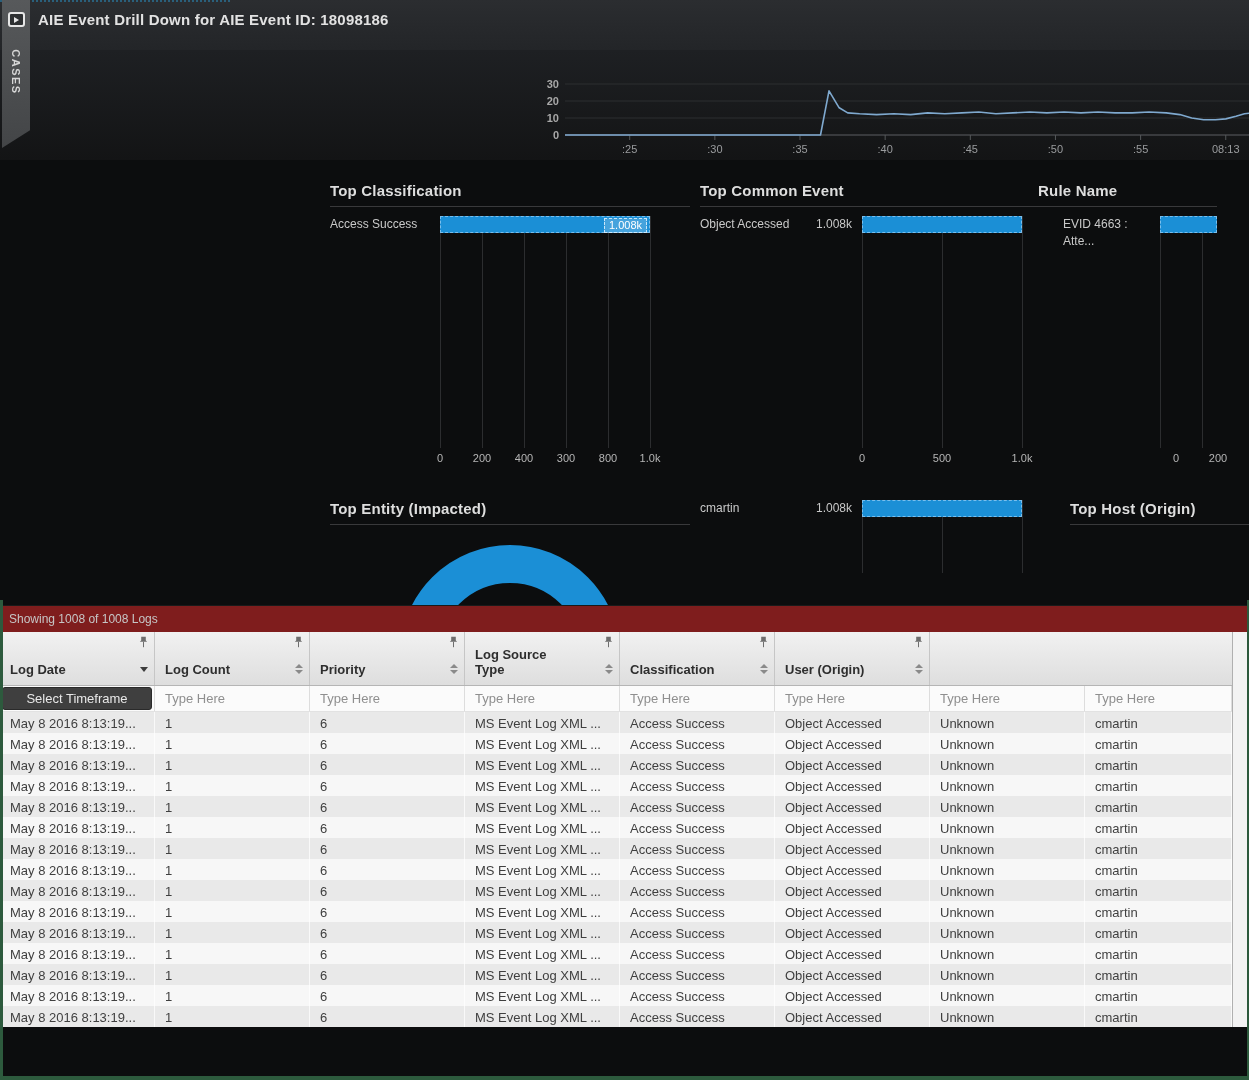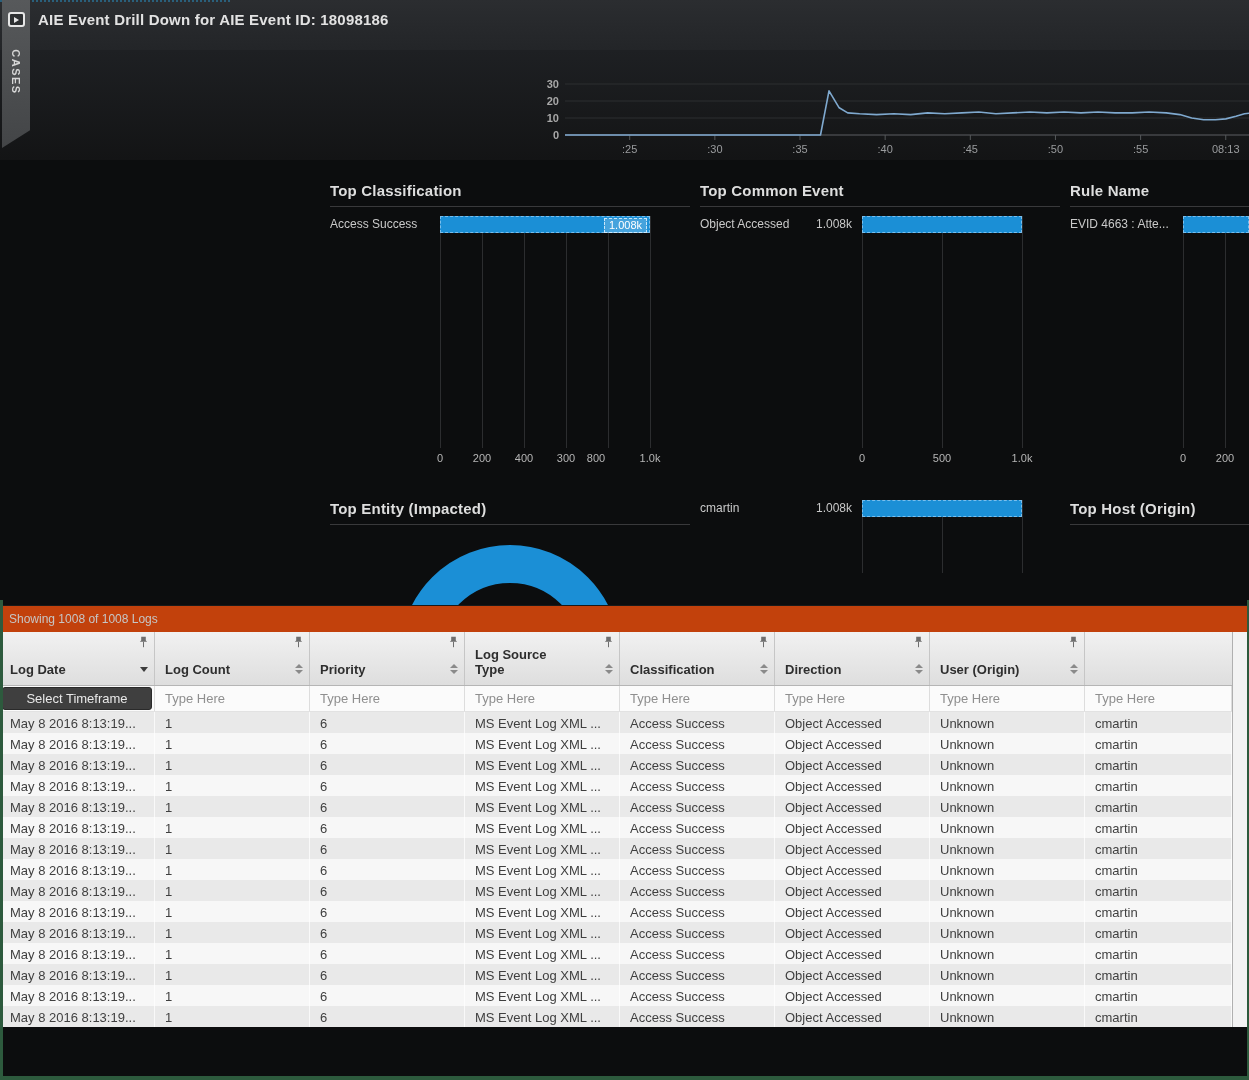--- a/index.html
+++ b/index.html
@@ -37,21 +37,21 @@
   .bcol { position:relative; height:100%; }
   .gl { position:absolute; top:0; bottom:0; width:1px; background:#2c2d2f; }
   .hbar { position:relative; z-index:1; height:17px; background:#1b8fd6; border:1px dashed rgba(200,230,255,.55); }
   .inval { float:right; color:#fff; font-size:11px; line-height:13px; margin:1px 2px; padding:0 4px;
            border:1px dashed rgba(225,242,255,.85); background:rgba(150,200,235,.35); }
   .ticksrow { position:absolute; height:14px; bottom:-18px; }
   .ticksrow span { position:absolute; top:0; transform:translateX(-50%); font-size:11px; color:#b5b5b5; }
   .donut-svg { position:absolute; top:45px; left:65px; }
 
   
-  .statusbar { height:27px; background:#c2410c; border-top:1px solid #1a1a1a; color:#c6c6c6; font-size:12px; line-height:26px; padding-left:9px; }
+  .statusbar { height:27px; background:#7f1d1d; border-top:1px solid #1a1a1a; color:#c6c6c6; font-size:12px; line-height:26px; padding-left:9px; }
 
   
   .logtable { position:relative; width:1249px; }
   .grid8 { display:grid; grid-template-columns:155px 155px 155px 155px 155px 155px 155px 147px; width:1232px; }
   .thead { background:linear-gradient(#f1f1f1,#dedede); border-bottom:1px solid #b5b5b5; height:54px; }
   .th { position:relative; border-right:1px solid #c6c6c6; padding:0 8px 8px 10px; display:flex; align-items:flex-end; cursor:pointer; }
   .thlbl { font-size:13px; font-weight:700; color:#2e2e2e; line-height:15px; }
   .thlbl.wrap { width:82px; }
   .pin { position:absolute; top:4px; right:6px; line-height:0; }
   .sorts { position:absolute; right:6px; bottom:11px; }
@@ -142,21 +142,21 @@
               <i class="gl" style="left: 126px;"></i>
               <i class="gl" style="left: 168px;"></i>
               <i class="gl" style="left: 210px;"></i>
             </div>
         </div>
         <div class="ticksrow" style="left:110px;width:210px;">
             <span style="left: 0px;">0</span>
             <span style="left: 42px;">200</span>
             <span style="left: 84px;">400</span>
             <span style="left: 126px;">300</span>
-            <span style="left: 156px;">800</span>
+            <span style="left: 168px;">800</span>
             <span style="left: 210px;">1.0k</span>
           </div>
       </div>
     </div>
 
     <div class="panel p-r1" style="left:700px;width:360px;">
       <div class="ctitle">Top Common Event</div>
       <div class="cplot" style="height:232px;">
         <div class="prow">
           <div class="lcol split" style="width:162px;">
@@ -171,23 +171,23 @@
             </div>
         </div>
         <div class="ticksrow" style="left:162px;width:160px;">
             <span style="left: 0px;">0</span>
             <span style="left: 80px;">500</span>
             <span style="left: 160px;">1.0k</span>
           </div>
       </div>
     </div>
 
-    <div class="panel p-r1" style="left:1070px;width:179px;">
+    <div class="panel p-r1" style="left:1038px;width:179px;">
       <div class="ctitle">Rule Name</div>
-      <div class="cplot" style="height:232px;">
+      <div class="cplot" style="height:232px;margin-left:25px;">
         <div class="prow">
           <div class="lcol" style="width:113px;">
             <span class="cat">EVID 4663 : Atte...</span>
           </div>
           <div class="bcol" style="width:66px;">
             <div class="hbar" style="width:100%;"></div>
           <i class="gl" style="left: 0px;"></i>
               <i class="gl" style="left: 42px;"></i>
             </div>
         </div>
@@ -284,31 +284,20 @@
           <span class="sorts">
             <i class="su"></i>
             <i class="sd"></i>
           </span>
         </div>
         <div class="th">
           <span class="pin"><svg width="9" height="12" viewBox="0 0 9 12">
               <path d="M2.2.8h4.6v3.6l1.4 1.4H.8l1.4-1.4z" fill="#6e6e6e"></path>
               <rect x="4" y="5.8" width="1" height="5.4" fill="#6e6e6e"></rect>
             </svg></span>
-          <span class="thlbl">Direction</span>
-          <span class="sorts">
-            <i class="su"></i>
-            <i class="sd"></i>
-          </span>
-        </div>
-        <div class="th">
-          <span class="pin"><svg width="9" height="12" viewBox="0 0 9 12">
-              <path d="M2.2.8h4.6v3.6l1.4 1.4H.8l1.4-1.4z" fill="#6e6e6e"></path>
-              <rect x="4" y="5.8" width="1" height="5.4" fill="#6e6e6e"></rect>
-            </svg></span>
           <span class="thlbl">User (Origin)</span>
           <span class="sorts">
             <i class="su"></i>
             <i class="sd"></i>
           </span>
         </div>
       </div>
     <div class="tfilter grid8">
         <div class="tfcell">
           <button class="tfbtn">Select Timeframe</button>

